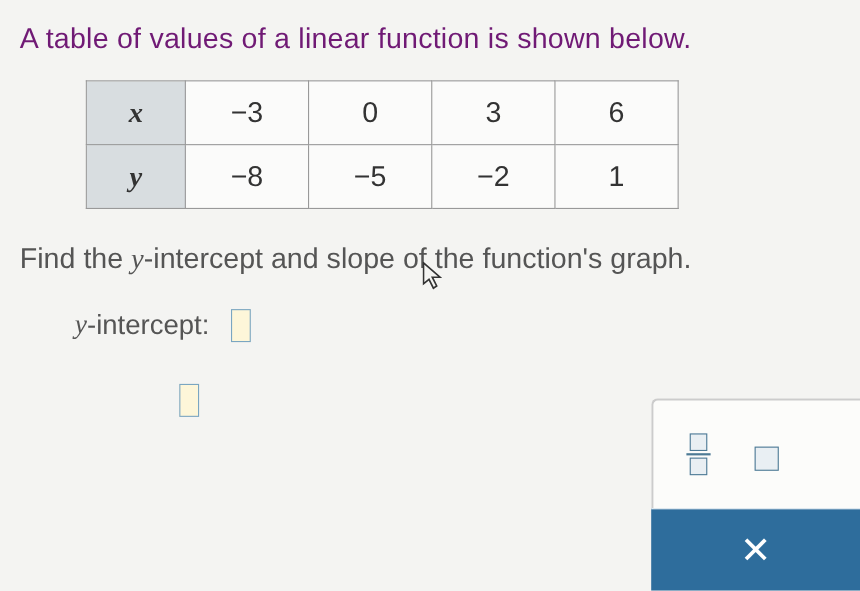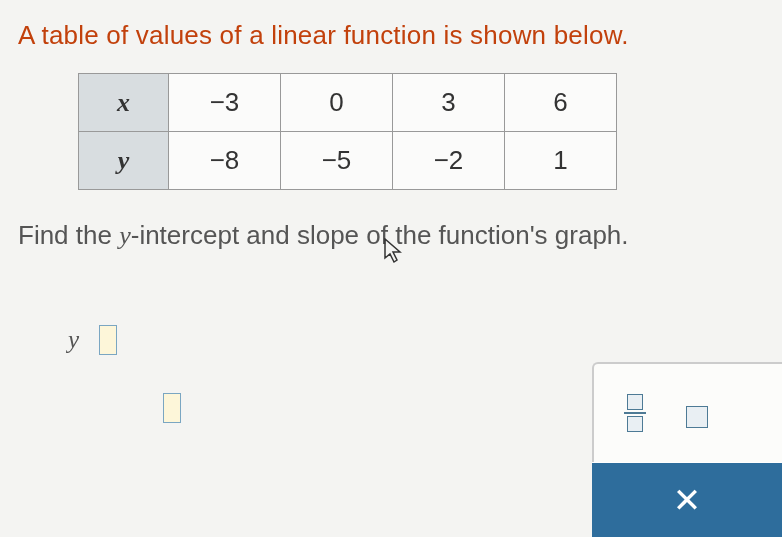--- a/index.html
+++ b/index.html
@@ -8,21 +8,21 @@
     height: 537px;
     background: #f4f4f2;
     font-family: Arial, Helvetica, sans-serif;
     color: #4a4a4a;
     padding: 20px 18px;
     position: relative;
     overflow: hidden;
   }
   .prompt-text {
     font-size: 26px;
-    color: #c2410c;
+    color: #701a75;
     margin-bottom: 22px;
     letter-spacing: 0.2px;
   }
   .data-table {
     border-collapse: collapse;
     margin-left: 60px;
     margin-bottom: 30px;
     background: #fbfbfa;
   }
   .data-table td, .data-table th {
@@ -38,21 +38,21 @@
     background: #d8dde0;
     font-style: italic;
     font-family: 'Times New Roman', serif;
     font-size: 26px;
     font-weight: bold;
     width: 90px;
   }
   .question-text {
     font-size: 26px;
     color: #555;
-    margin-bottom: 74px;
+    margin-bottom: 30px;
   }
   .question-text .ital {
     font-style: italic;
     font-family: 'Times New Roman', serif;
   }
   .answer-row {
     display: flex;
     align-items: center;
     margin-left: 50px;
     margin-bottom: 38px;
@@ -167,20 +167,21 @@
   </tr>
 </tbody>
   </table>
 
 <div class="question-text">
   <span>Find the </span><span class="ital">y</span><span>-intercept and slope of the function's graph.</span>
 </div>
 
 <div class="answer-row">
   <span class="ital">y</span>
+    <span>-intercept:</span>
   <span class="answer-input"></span>
 </div>
 
 <div class="answer-row">
   <span class="answer-input" style="margin-left:95px;"></span>
 </div>
 
 <div class="tool-panel">
   <div class="frac-icon">
     <div class="frac-box"></div>

